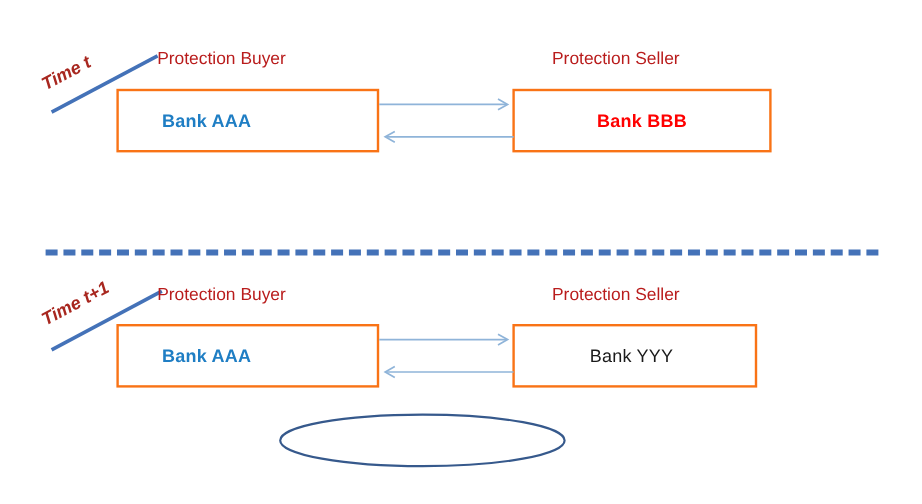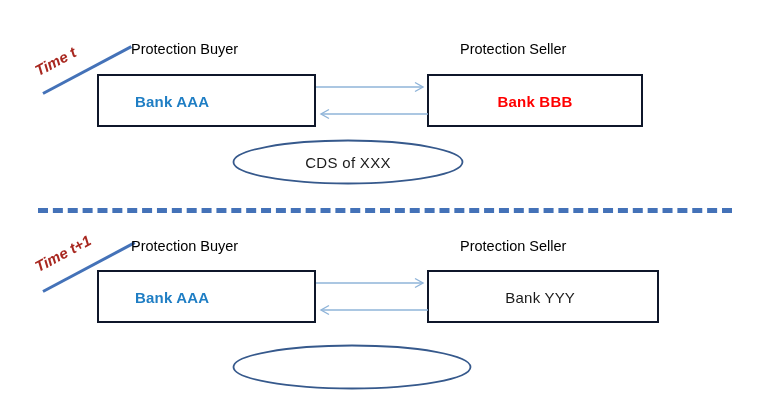--- a/index.html
+++ b/index.html
@@ -19,21 +19,21 @@
     overflow: hidden;
   }
 
   
   .abs { position: absolute; }
 
   
   .entity-box {
     position: absolute;
     box-sizing: border-box;
-    border: 2px solid #0f172a;
+    border: 2px solid #f97316;
     background: #ffffff;
   }
   .entity-label {
     position: absolute;
     top: 50%;
     transform: translateY(-50%);
     white-space: nowrap;
     font-size: 15px;
     letter-spacing: 0.2px;
   }
@@ -52,21 +52,21 @@
     left: 50%;
     transform: translate(-54%, -50%);
     color: #1a1a1a;
     font-weight: normal;
   }
 
   
   .role-caption {
     position: absolute;
     font-size: 14.5px;
-    color: #000000;
+    color: #b91c1c;
     white-space: nowrap;
   }
 
   
   .time-label {
     position: absolute;
     font-size: 15px;
     font-weight: bold;
     font-style: italic;
     color: #A8271F;
@@ -136,45 +136,37 @@
       <g stroke="#8FB4D9" stroke-width="1.4" fill="none">
         <line x1="0" y1="13" x2="106" y2="13"></line>
         <polyline points="99,8.5 107,13 99,17.5"></polyline>
       </g>
       <g stroke="#8FB4D9" stroke-width="1.4" fill="none">
         <line x1="112" y1="40" x2="6" y2="40"></line>
         <polyline points="13,35.5 5,40 13,44.5"></polyline>
       </g>
     </svg>
 
-    <div class="ellipse-wrap" style="left:232px; top:139px; width:232px; height:46px;">
-      <svg width="232" height="46" viewBox="0 0 232 46">
-        <ellipse cx="116" cy="23" rx="114.5" ry="21.5" fill="#ffffff" stroke="#36598C" stroke-width="1.8"></ellipse>
-      </svg>
-      <div class="ellipse-text">
-        <span>CDS  of  XXX</span>
-      </div>
-    </div>
   </div>
 
   <div class="separator" style="left:38px; top:208px; width:694px;"></div>
 
   <div class="abs" style="left:0; top:0; width:768px; height:420px;">
 
     <div class="time-rule" style="left:43px; top:290px; width:104px;"></div>
     <div class="time-label" style="left:40px; top:258px;">Time t+1</div>
 
     <div class="role-caption" style="left:131px; top:238px;">Protection Buyer</div>
     <div class="role-caption" style="left:460px; top:238px;">Protection Seller</div>
 
     <div class="entity-box" style="left:97px; top:270px; width:219px; height:53px;">
       <span class="entity-label buyer-name">Bank AAA</span>
     </div>
 
-    <div class="entity-box" style="left:427px; top:270px; width:232px; height:53px;">
+    <div class="entity-box" style="left:427px; top:270px; width:204px; height:53px;">
       <span class="entity-label seller-name-plain">Bank YYY</span>
     </div>
 
     <svg class="arrow-svg" style="left:316px; top:270px;" width="112" height="54" viewBox="0 0 112 54">
       <g stroke="#8FB4D9" stroke-width="1.4" fill="none">
         <line x1="0" y1="13" x2="106" y2="13"></line>
         <polyline points="99,8.5 107,13 99,17.5"></polyline>
       </g>
       <g stroke="#8FB4D9" stroke-width="1.4" fill="none">
         <line x1="112" y1="40" x2="6" y2="40"></line>

